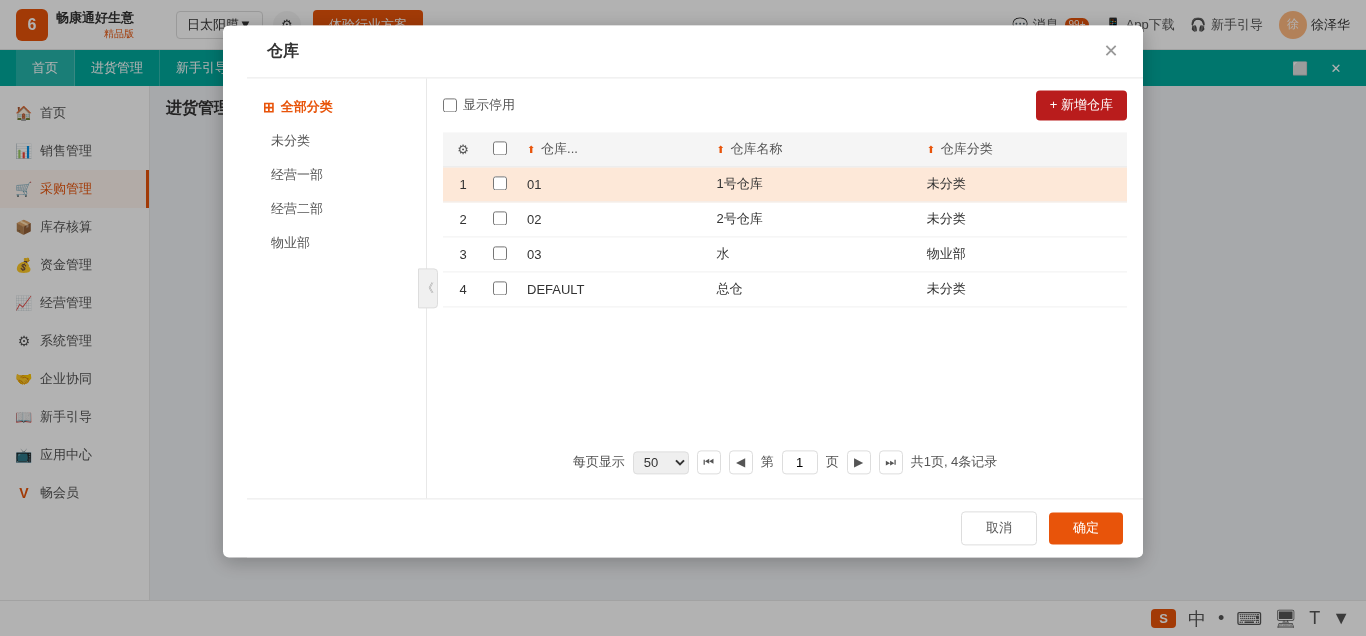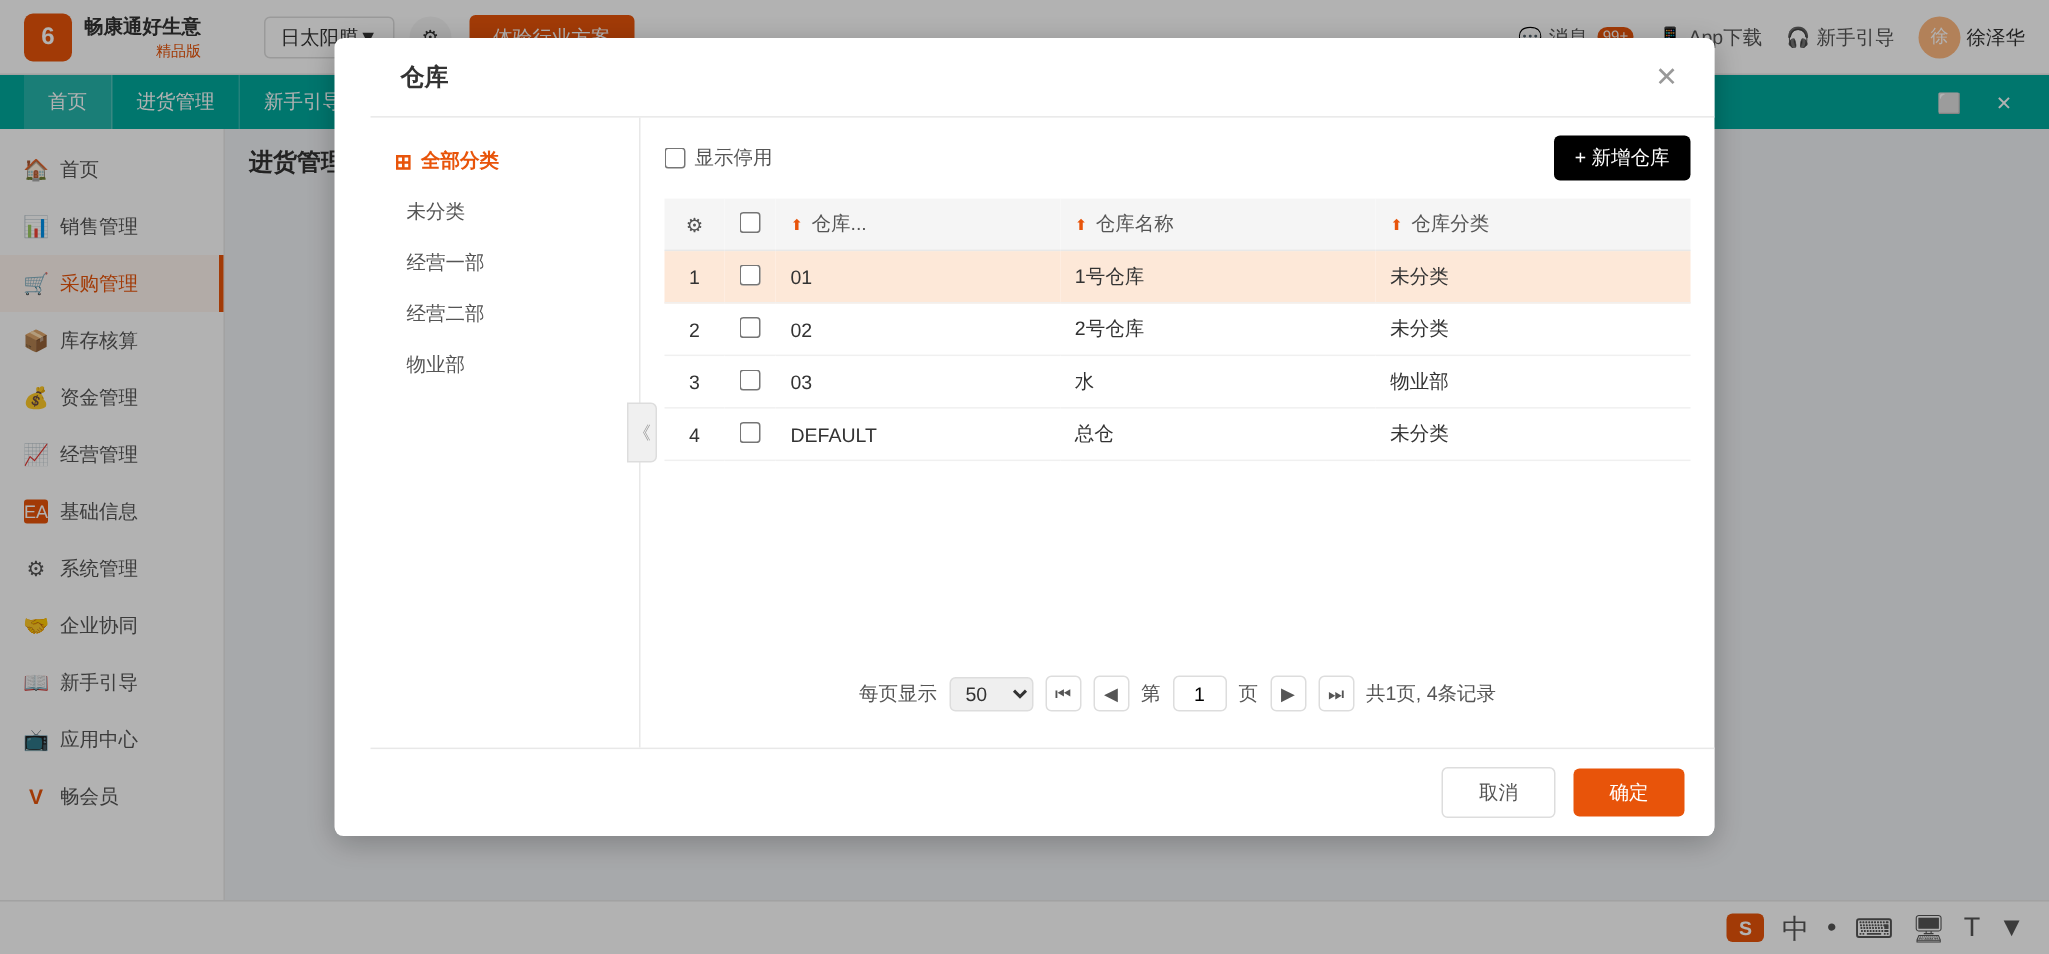--- a/index.html
+++ b/index.html
@@ -198,21 +198,21 @@
     }
     .search-icon-btn {
       position: absolute; right: 8px; top: 50%; transform: translateY(-50%);
       cursor: pointer; color: #999;
     }
     .show-disabled-wrap {
       display: flex; align-items: center; gap: 6px; color: #555; font-size: 13px;
     }
     .add-btn {
       margin-left: auto;
-      background: #000000; color: #fff; border: none; border-radius: 4px;
+      background: #b91c1c; color: #fff; border: none; border-radius: 4px;
       padding: 6px 14px; cursor: pointer; font-size: 13px; white-space: nowrap;
     }
 
     
     .data-table { width: 100%; border-collapse: collapse; font-size: 13px; }
     .data-table thead tr { background: #f5f5f5; }
     .data-table th {
       padding: 8px 10px; text-align: left; border-bottom: 1px solid #e8e8e8;
       color: #555; font-weight: normal; white-space: nowrap;
     }
@@ -360,24 +360,20 @@
       <span class="sidebar-icon">📦</span>
       <span>库存核算</span>
     </div>
     <div class="sidebar-item">
       <span class="sidebar-icon">💰</span>
       <span>资金管理</span>
     </div>
     <div class="sidebar-item">
       <span class="sidebar-icon">📈</span>
       <span>经营管理</span>
-    </div>
-    <div class="sidebar-item">
-      <span class="sidebar-icon" style="font-size:12px;background:#e8540a;color:#fff;padding:1px 3px;border-radius:2px;">EA</span>
-      <span>基础信息</span>
     </div>
     <div class="sidebar-item">
       <span class="sidebar-icon">⚙</span>
       <span>系统管理</span>
     </div>
     <div class="sidebar-item">
       <span class="sidebar-icon">🤝</span>
       <span>企业协同</span>
     </div>
     <div class="sidebar-item">

